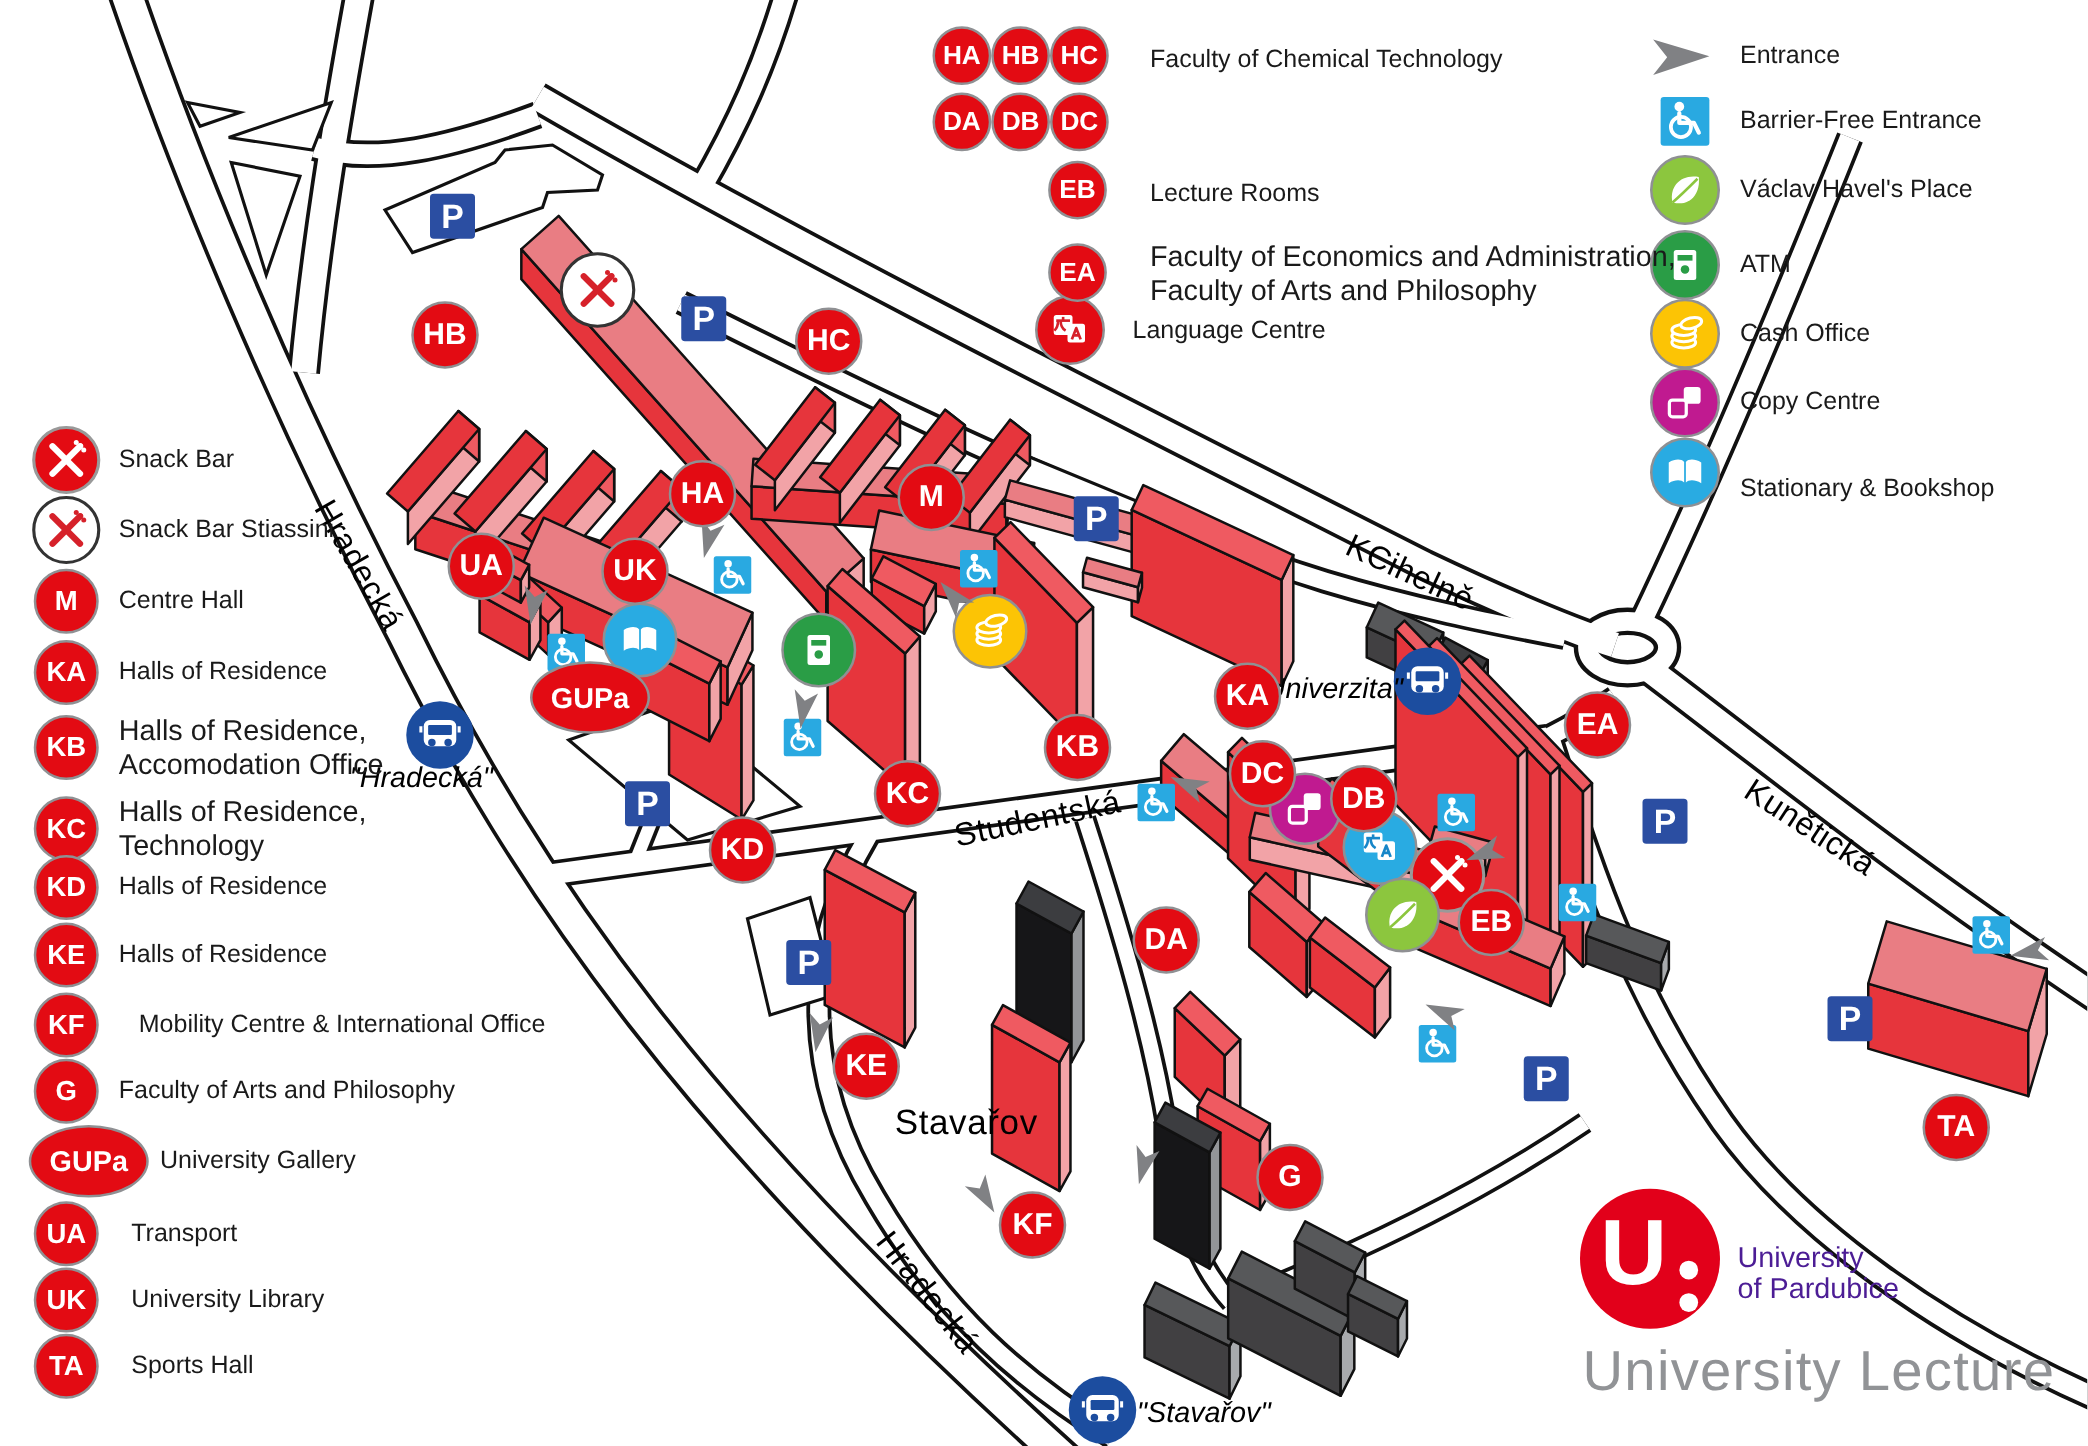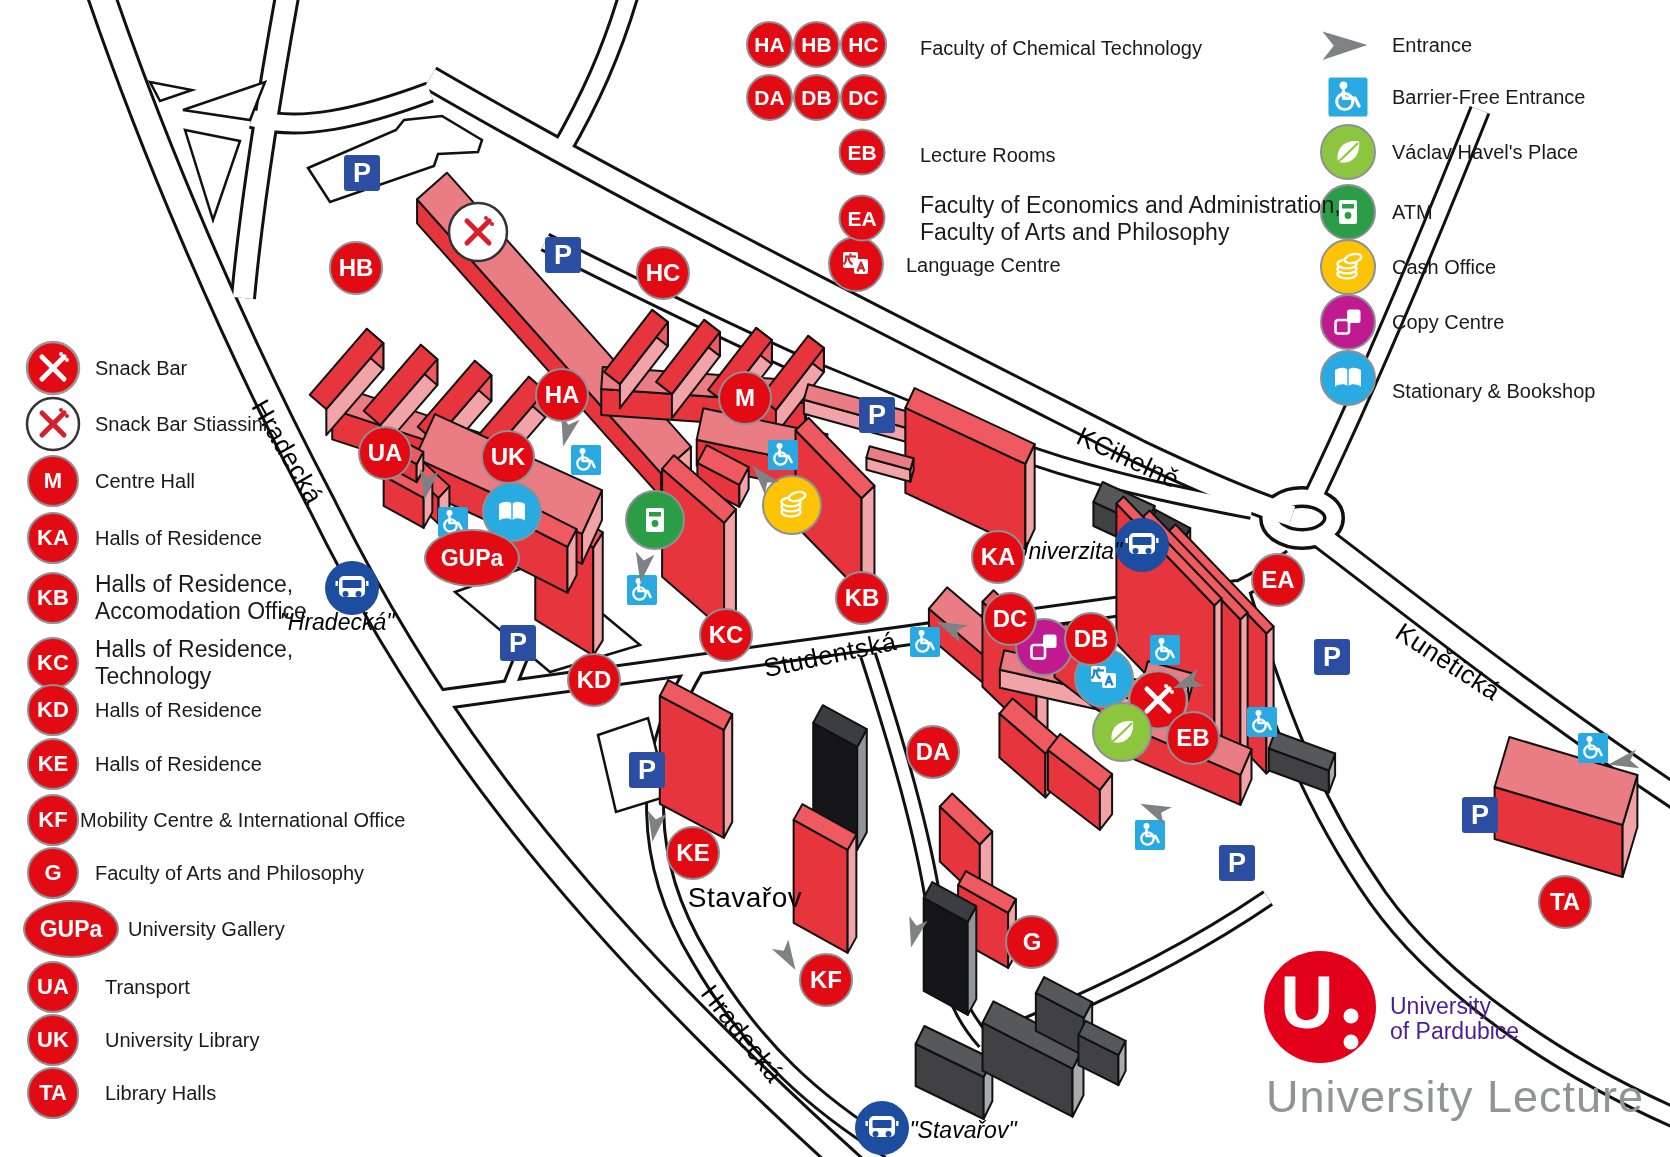--- a/index.html
+++ b/index.html
@@ -9,21 +9,21 @@
   .ctr{position:absolute;transform:translate(-50%,-50%);z-index:3;}
   .badge{width:54px;height:54px;border-radius:50%;background:var(--badge_red);color:#fff;
          font-weight:bold;font-size:24px;display:flex;align-items:center;justify-content:center;
          border:2px solid #8f9093;box-sizing:border-box;letter-spacing:0;}
   .badge.sm{width:47px;height:47px;font-size:21px;}
   .badge.leg{width:52px;height:52px;font-size:22px;}
   .badge.ellipse{width:96px;height:58px;border-radius:50%;font-size:23px;}
   .psign{width:36px;height:36px;background:var(--parking_blue);color:#fff;font-size:27px;
          font-weight:bold;display:flex;align-items:center;justify-content:center;border-radius:3px;}
   .street{font-size:26px;color:#000;white-space:nowrap;z-index:2;letter-spacing:.5px;}
-  .place{font-size:28px;}
+  .place{font-size:28px;margin-left:28px;}
   .stopname{font-style:italic;font-size:23px;color:#000;white-space:nowrap;z-index:2;}
   .ltext{position:absolute;transform:translate(0,-50%);font-size:20px;color:#1a1a1a;white-space:nowrap;z-index:3;}
   .ltext.two{font-size:23px;line-height:27px;}
   .toprow{position:absolute;display:flex;gap:0;z-index:3;}
   .logo-u{color:#fff;font-weight:bold;font-size:74px;z-index:4;}
   .cap-big{position:absolute;transform:translate(0,-50%);font-size:45px;color:var(--caption_gray);
            letter-spacing:1px;z-index:3;}
   .cap-sm{position:absolute;transform:translate(0,-50%);font-size:23px;color:#4c1d95;z-index:3;line-height:25px;}
 </style>
 </head>
@@ -637,31 +637,31 @@
   <div class="ctr badge leg" style="left:53px;top:663px">KC</div>
   <div class="ltext two" style="left:95px;top:663px">
     <div>Halls of Residence,</div>
     <div>Technology</div>
   </div>
   <div class="ctr badge leg" style="left:53px;top:710px">KD</div>
   <div class="ltext" style="left:95px;top:710px">Halls of Residence</div>
   <div class="ctr badge leg" style="left:53px;top:764px">KE</div>
   <div class="ltext" style="left:95px;top:764px">Halls of Residence</div>
   <div class="ctr badge leg" style="left:53px;top:820px">KF</div>
-  <div class="ltext" style="left:80px;top:820px">Mobility Centre &amp; International Office</div>
+  <div class="ltext" style="left:111px;top:820px">Mobility Centre &amp; International Office</div>
   <div class="ctr badge leg" style="left:53px;top:873px">G</div>
   <div class="ltext" style="left:95px;top:873px">Faculty of Arts and Philosophy</div>
   <div class="ctr badge ellipse" style="left:71px;top:929px">GUPa</div>
   <div class="ltext" style="left:128px;top:929px">University Gallery</div>
   <div class="ctr badge leg" style="left:53px;top:987px">UA</div>
   <div class="ltext" style="left:105px;top:987px">Transport</div>
   <div class="ctr badge leg" style="left:53px;top:1040px">UK</div>
   <div class="ltext" style="left:105px;top:1040px">University Library</div>
   <div class="ctr badge leg" style="left:53px;top:1093px">TA</div>
-  <div class="ltext" style="left:105px;top:1093px">Library Halls</div>
+  <div class="ltext" style="left:105px;top:1093px">Sports Hall</div>
 
   <div class="toprow" style="left:746px;top:21px">
     <div class="badge sm">HA</div>
     <div class="badge sm">HB</div>
     <div class="badge sm">HC</div>
   </div>
   <div class="ltext" style="left:920px;top:48px">Faculty of Chemical Technology</div>
   <div class="toprow" style="left:746px;top:74px">
     <div class="badge sm">DA</div>
     <div class="badge sm">DB</div>

